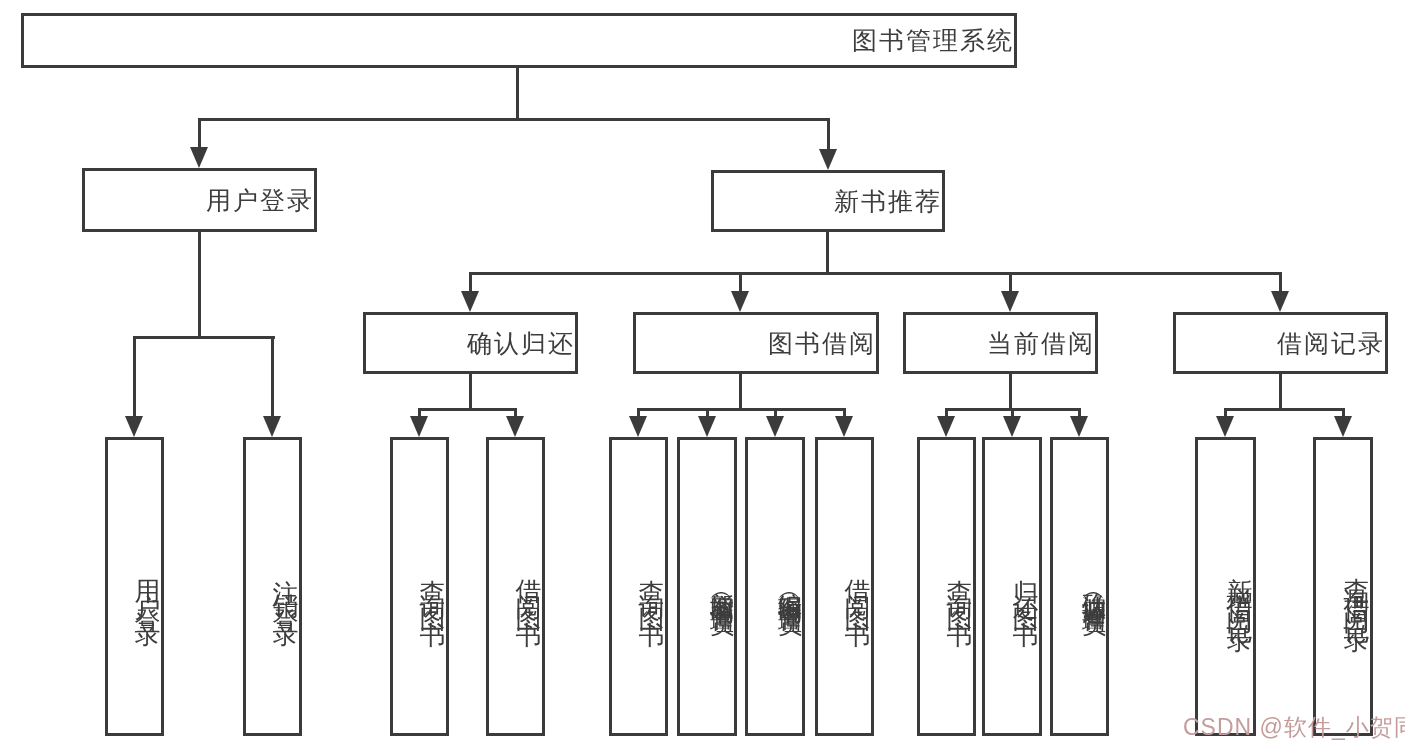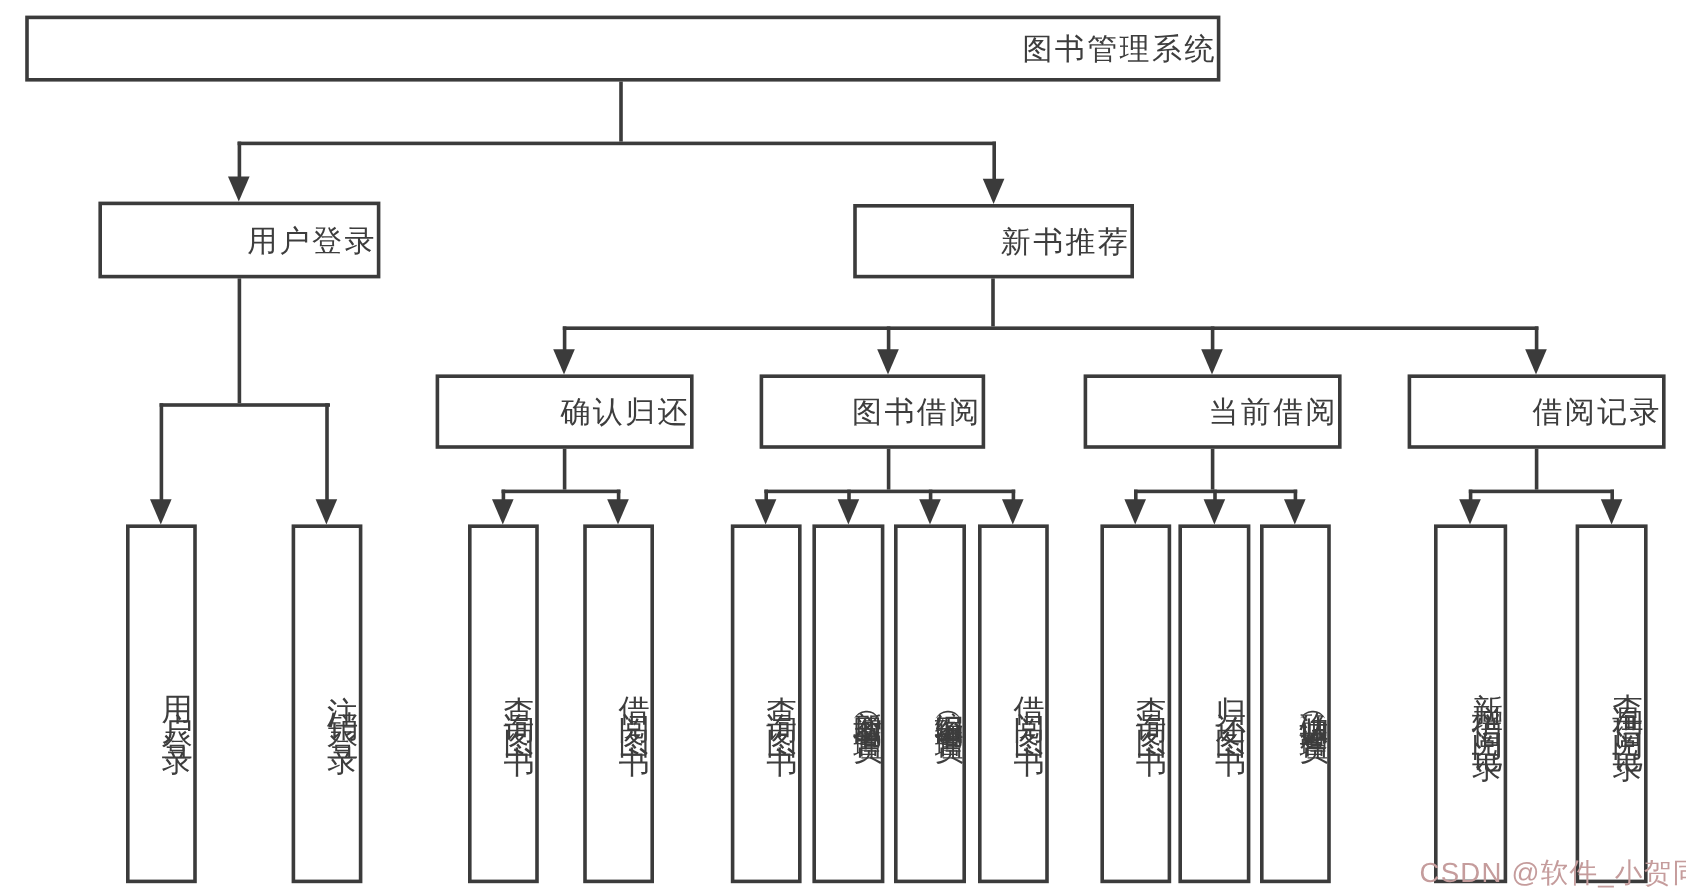--- a/index.html
+++ b/index.html
@@ -60,25 +60,25 @@
   </div>
 
   <div class="node" style="left:711px;top:170px;width:234px;height:62px">
     <span class="hlabel">新书推荐</span>
   </div>
 
   <div class="node" style="left:363px;top:312px;width:215px;height:62px">
     <span class="hlabel">确认归还</span>
   </div>
 
-  <div class="node" style="left:633px;top:312px;width:188px;height:62px">
+  <div class="node" style="left:633px;top:312px;width:246px;height:62px">
     <span class="hlabel">图书借阅</span>
   </div>
 
-  <div class="node" style="left:903px;top:312px;width:215px;height:62px">
+  <div class="node" style="left:903px;top:312px;width:195px;height:62px">
     <span class="hlabel">当前借阅</span>
   </div>
 
   <div class="node" style="left:1173px;top:312px;width:215px;height:62px">
     <span class="hlabel">借阅记录</span>
   </div>
 
   <div class="node" style="left:105px;top:437px;width:59px;height:299px">
     <span class="vlabel sp-wide">用户登录</span>
   </div>

